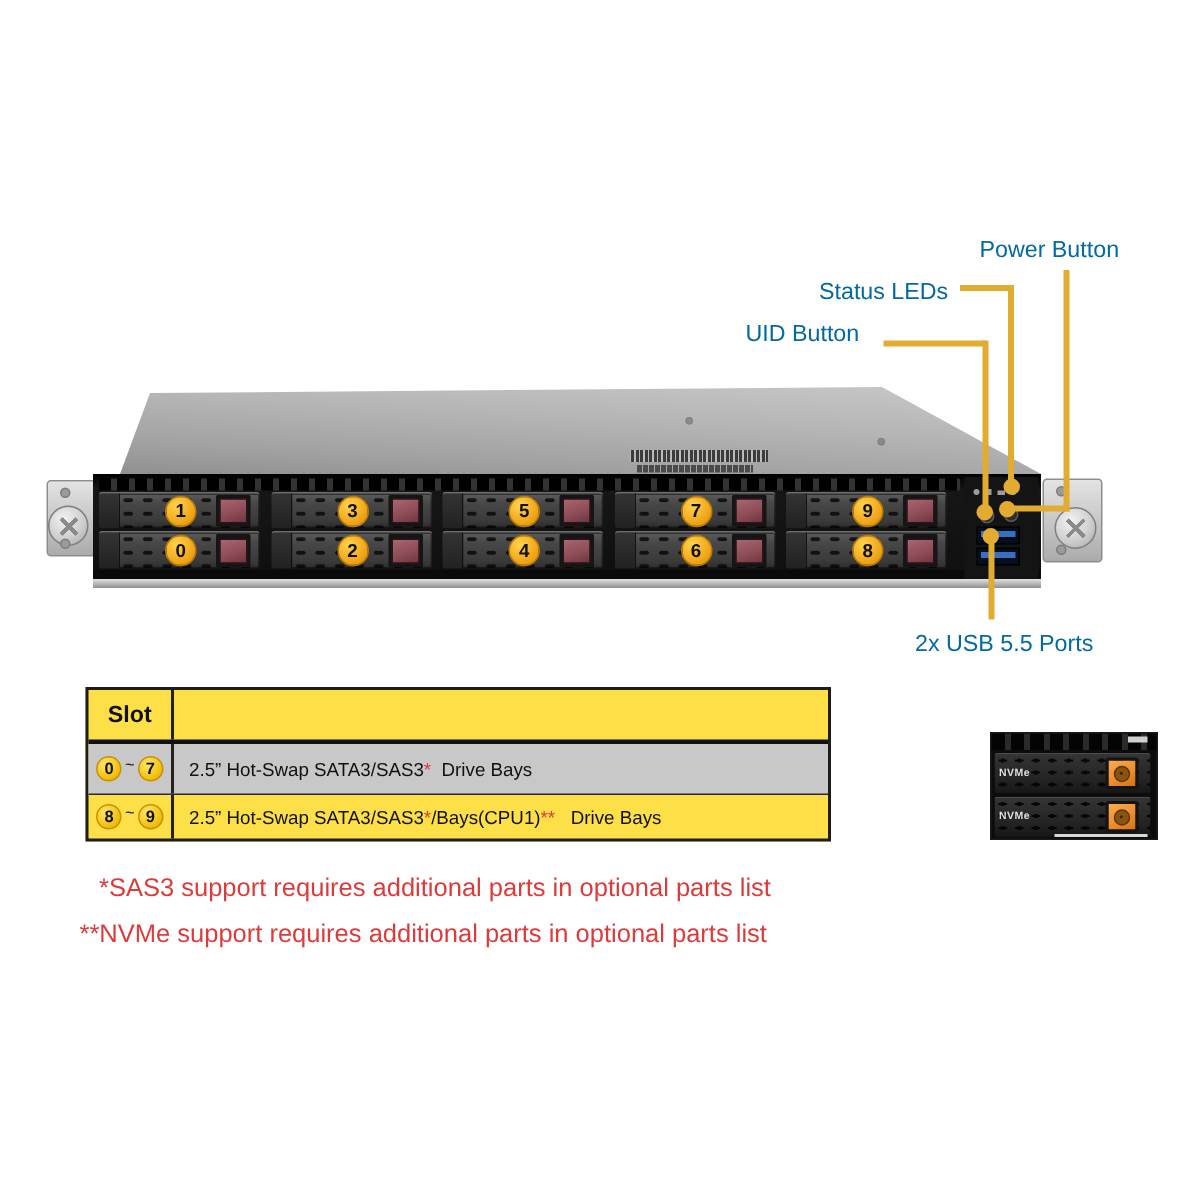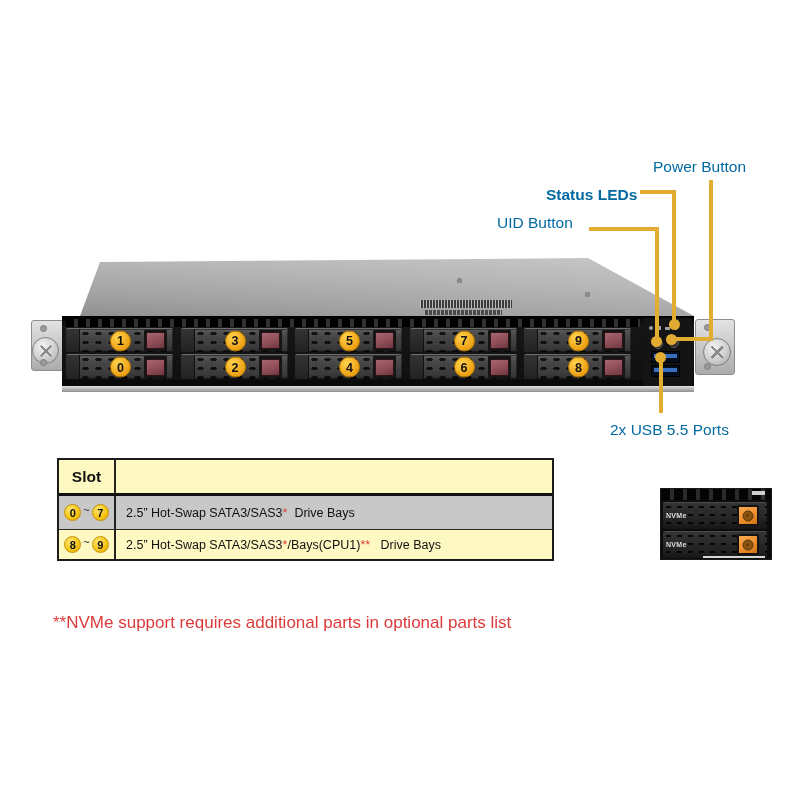--- a/index.html
+++ b/index.html
@@ -3,21 +3,21 @@
 <meta charset="utf-8">
 <style>
   html,body{margin:0;padding:0;background:#fff;}
   body{width:800px;height:800px;position:relative;overflow:hidden;
        font-family:"Liberation Sans", sans-serif;color:#222;}
   .scene{position:absolute;inset:0;}
 
   
   .callout-label{position:absolute;font-size:15.5px;color:#0369a1;white-space:nowrap;}
   .lbl-power{left:653px;top:158px;}
-  .lbl-status{left:546px;top:186px;font-weight:bold;}
+  .lbl-status{left:546px;top:186px;}
   .lbl-uid{left:497px;top:214px;font-weight:400;}
   .lbl-usb{left:610px;top:421px;}
 
   
   .cl{position:absolute;background:var(--callout-line,#e2ac32);z-index:30;}
   .cl-dot{position:absolute;width:11px;height:11px;border-radius:50%;
           background:var(--callout-line,#e2ac32);z-index:31;}
   .uid-h{left:589px;top:227px;width:68px;height:4px;}
   .uid-v{left:655px;top:227px;width:4px;height:114px;}
   .uid-dot{left:651px;top:336px;}
@@ -95,21 +95,21 @@
     transform:translate(-50%,-50%);border-radius:50%;
     background:
      linear-gradient(45deg,transparent 44%,#8a8a8a 44% 56%,transparent 56%),
      linear-gradient(135deg,transparent 44%,#8a8a8a 44% 56%,transparent 56%);}
   .knob-left{left:0px;top:16px;width:25px;height:25px;}
   .knob-right{left:7px;top:18px;width:26px;height:26px;}
   .ear-screw{position:absolute;width:5px;height:5px;border-radius:50%;background:#9a9a9a;border:1px solid #7d7d7d;}
   .es-t{left:8px;top:4px;} .es-b{left:8px;bottom:4px;}
 
   
-  .spec-table{position:absolute;left:57px;top:458px;width:497px;background:#fef9c3;
+  .spec-table{position:absolute;left:57px;top:458px;width:497px;background:#fde047;
     border:2px solid #1c1c1c;box-sizing:border-box;font-size:12.5px;color:#111;}
   .t-row,.t-head{display:flex;}
   .t-head{height:33px;border-bottom:3px solid #111;align-items:center;font-weight:700;font-size:15.5px;}
   .t-c1{width:57px;flex:0 0 57px;border-right:2px solid #222;box-sizing:border-box;
     display:flex;align-items:center;justify-content:center;height:100%;gap:2px;}
   .t-c2{flex:1;display:flex;align-items:center;padding-left:10px;height:100%;}
   .t-row{height:33px;border-bottom:1px solid #2a2a2a;}
   .t-row:last-child{height:29px;border-bottom:none;}
   .t-row.shaded{background:var(--row-shade,#c8c8c8);}
   .badge-y{width:15px;height:15px;border-radius:50%;flex:0 0 15px;
@@ -298,20 +298,21 @@
             <span>2.5” Hot-Swap SATA3/SAS3</span>
             <span class="red">*</span>
             <span>/Bays(CPU1)</span>
             <span class="red">**</span>
             <span>&nbsp;&nbsp; Drive Bays</span>
           </div>
         </div>
       </div>
   </div>
 
+  <div class="footnote f1">*SAS3 support requires additional parts in optional parts list</div>
   <div class="footnote f2">**NVMe support requires additional parts in optional parts list</div>
 
   <div class="inset">
     <div class="inset-top">
       <span class="inset-mark"></span>
     </div>
     <div class="inset-tray it1">
       <span class="nvme-label">NVMe</span>
       <div class="inset-latch">
           <i></i>

